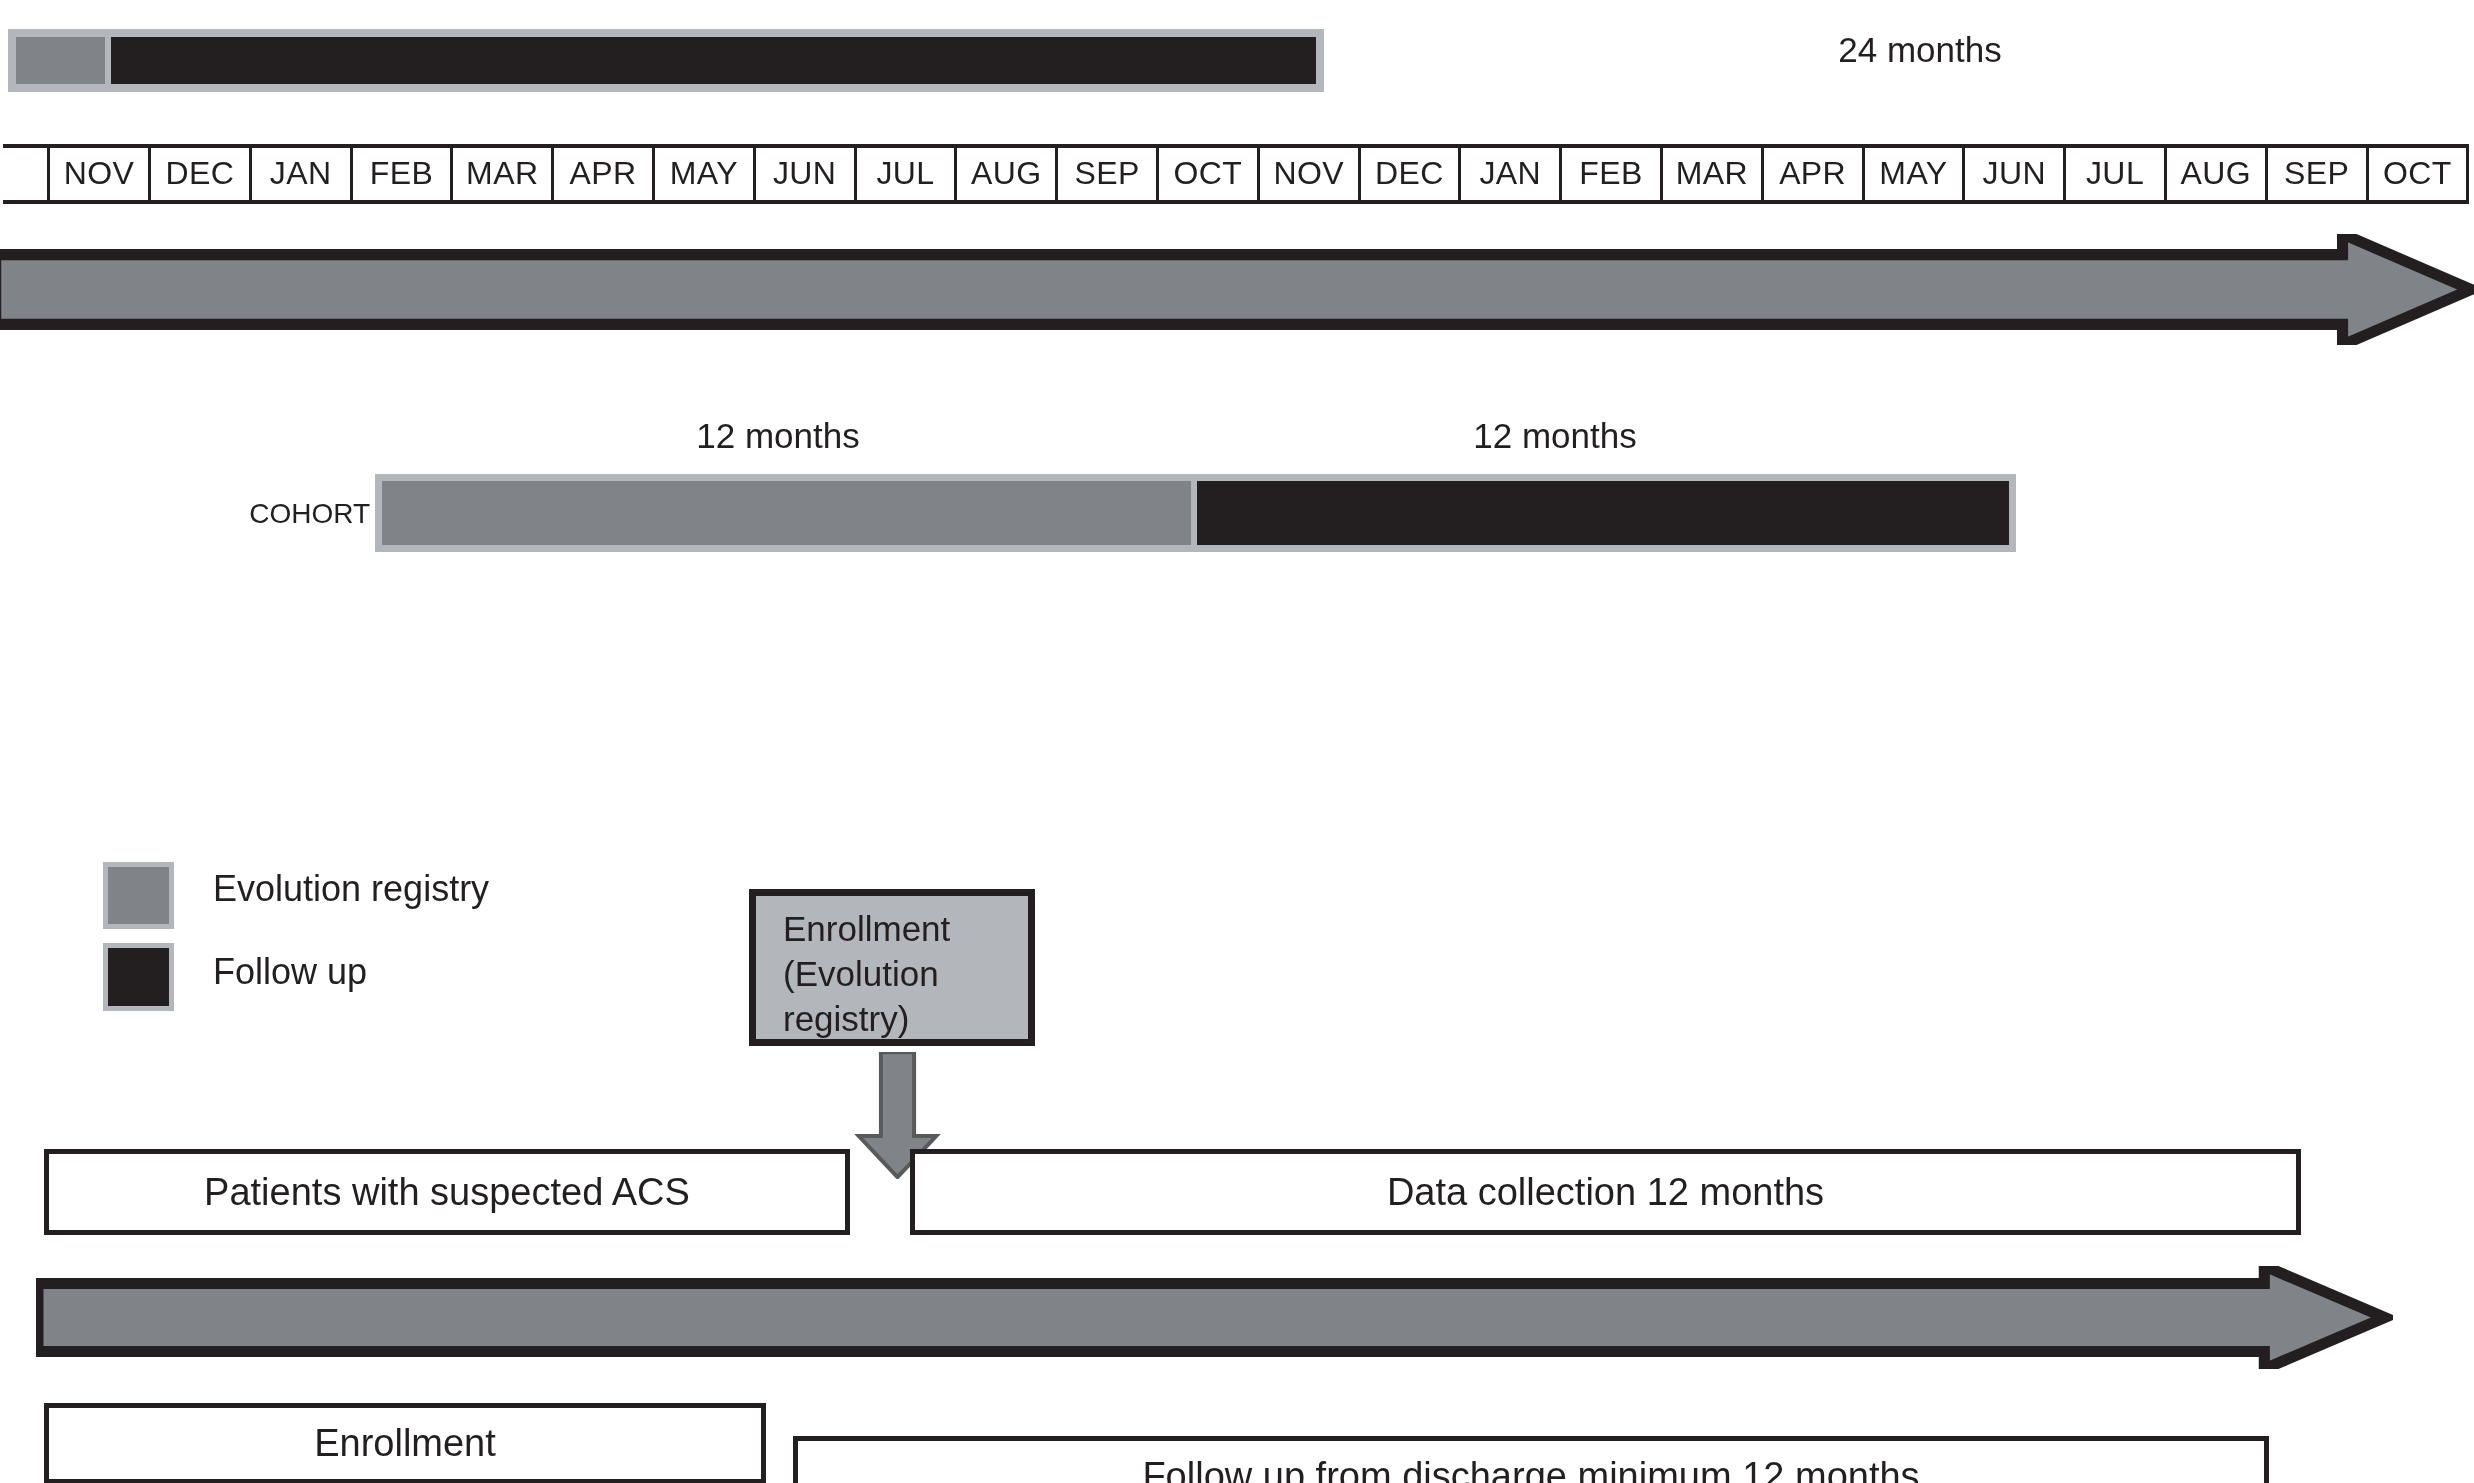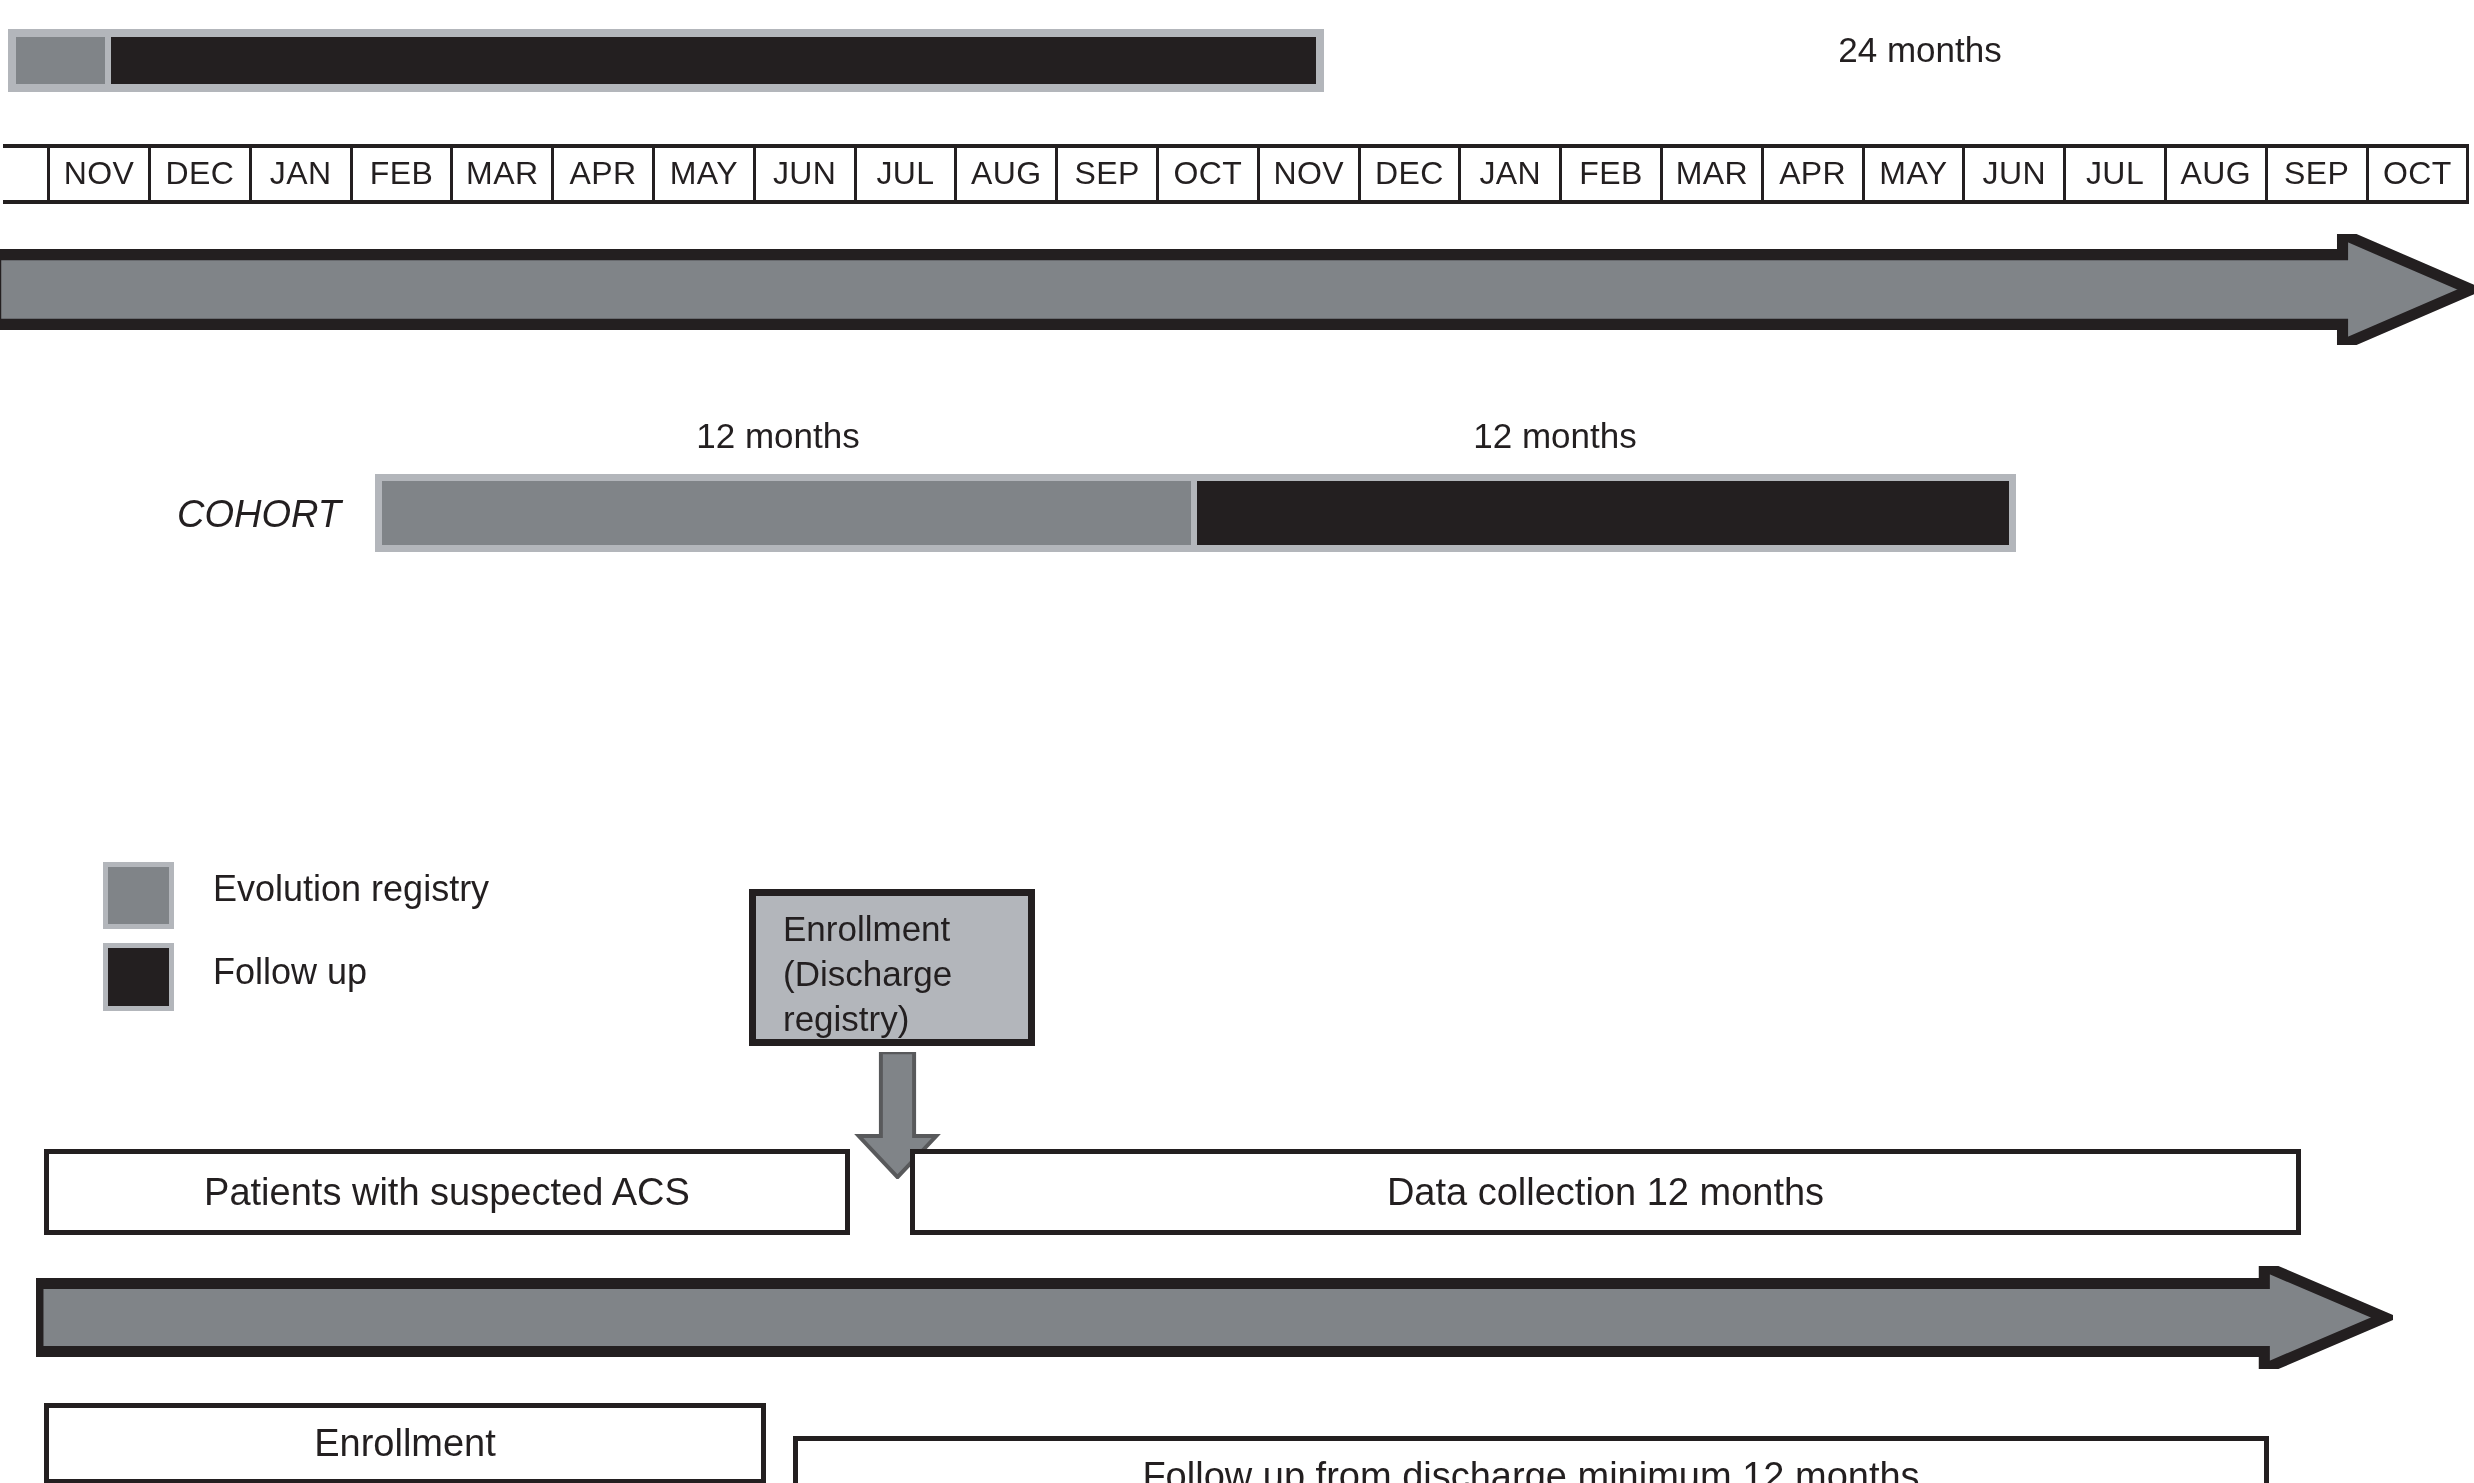--- a/index.html
+++ b/index.html
@@ -154,37 +154,37 @@
     <div class="month-cell">OCT</div>
   </div>
 
   <svg class="abs big-arrow" style="left:-4.8px; top:234px;" width="2483" height="111" viewBox="0 0 3130 140">
     <polygon points="0,26 2960,26 2960,0 3122,70 2960,140 2960,114 0,114" fill="#808488" stroke="#231f20" stroke-width="14" stroke-linejoin="miter"></polygon>
   </svg>
 
   <div class="abs lbl lbl-center" style="left:627px; top:417px; width:302px;">12 months</div>
   <div class="abs lbl lbl-center" style="left:1404px; top:417px; width:302px;">12 months</div>
 
-  <div class="abs lbl" style="left:148px; top:476px; width:222px; font-size:38px; line-height:76px; text-align:center;font-style:italic;">COHORT</div>
+  <div class="abs lbl" style="left:148px; top:476px; width:222px; font-size:28px; line-height:76px; text-align:right;">COHORT</div>
 
   <div class="abs cohort-wrap" style="left:375px; top:474px; width:1641px; height:78px;">
     <div class="cohort-seg registry" style="width:809px;"></div>
     <div class="cohort-gap"></div>
     <div class="cohort-seg follow" style="flex:1 1 auto;"></div>
   </div>
 
   <div class="abs legend-swatch registry" style="left:103px; top:862px; width:71px; height:67px;"></div>
   <div class="abs legend-text" style="left:213px; top:868px;">Evolution registry</div>
 
   <div class="abs legend-swatch follow" style="left:103px; top:943px; width:71px; height:68px;"></div>
   <div class="abs legend-text" style="left:213px; top:951px;">Follow up</div>
 
   <div class="abs enroll-box" style="left:749px; top:889px; width:286px; height:157px;">
     <div>Enrollment</div>
-    <div>(Discharge</div>
+    <div>(Evolution</div>
     <div>registry)</div>
   </div>
 
   <svg class="abs" style="left:854px; top:1052px;" width="87" height="127" viewBox="0 0 110 160">
     <polygon points="34,0 76,0 76,106 104,106 55,158 6,106 34,106" fill="#808488" stroke="#58595b" stroke-width="5" stroke-linejoin="miter"></polygon>
   </svg>
 
   <div class="abs obox" style="left:44px; top:1149px; width:806px; height:86px;">
     <span>Patients with suspected ACS</span>
   </div>

